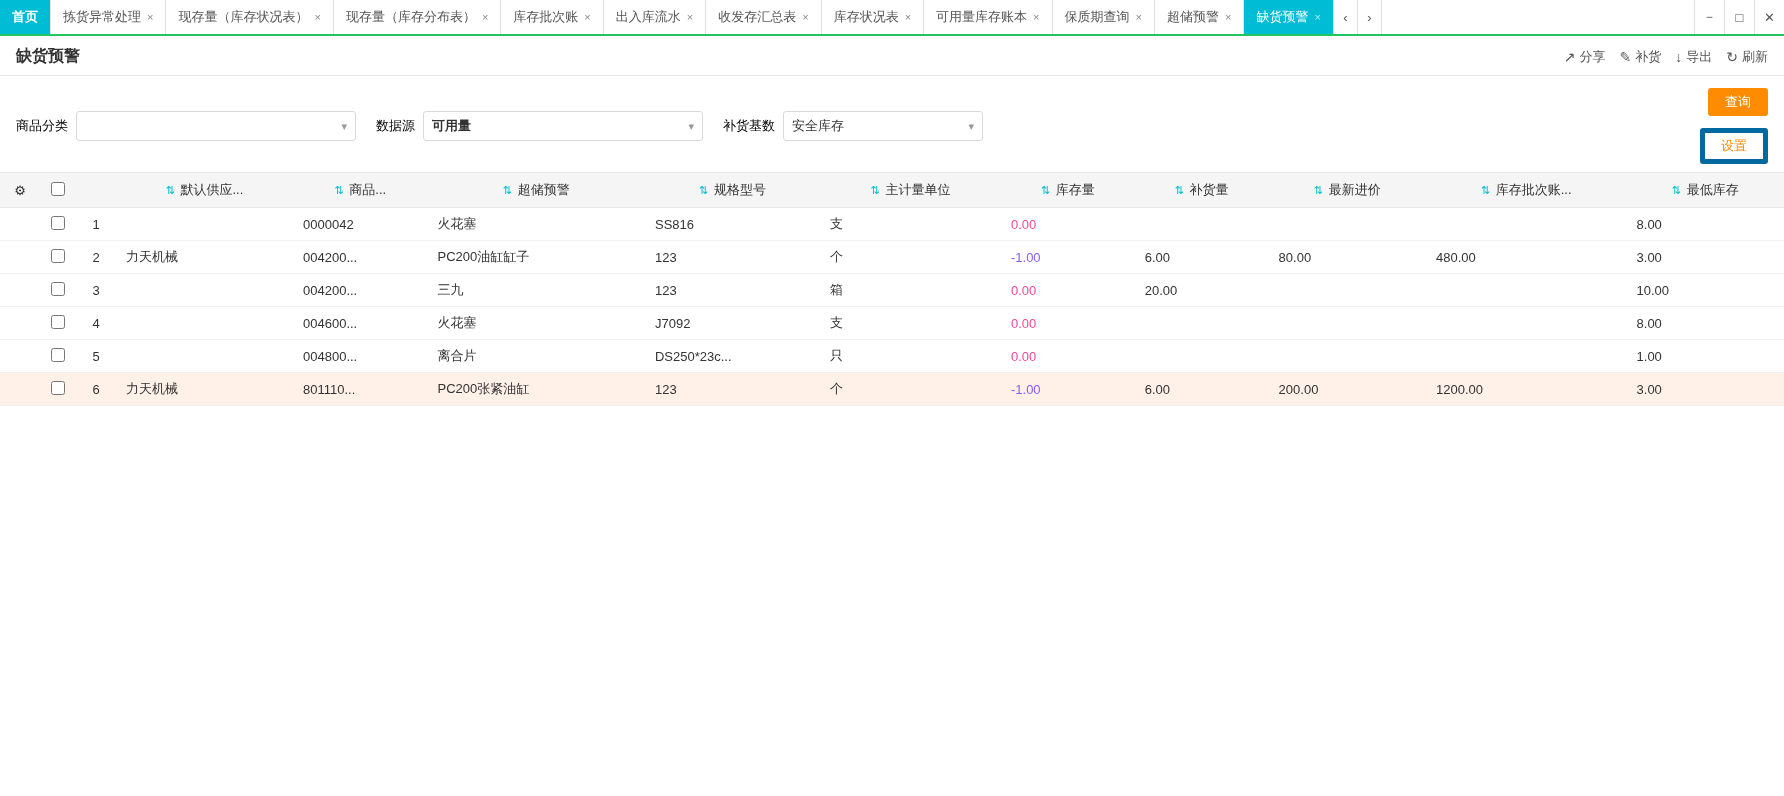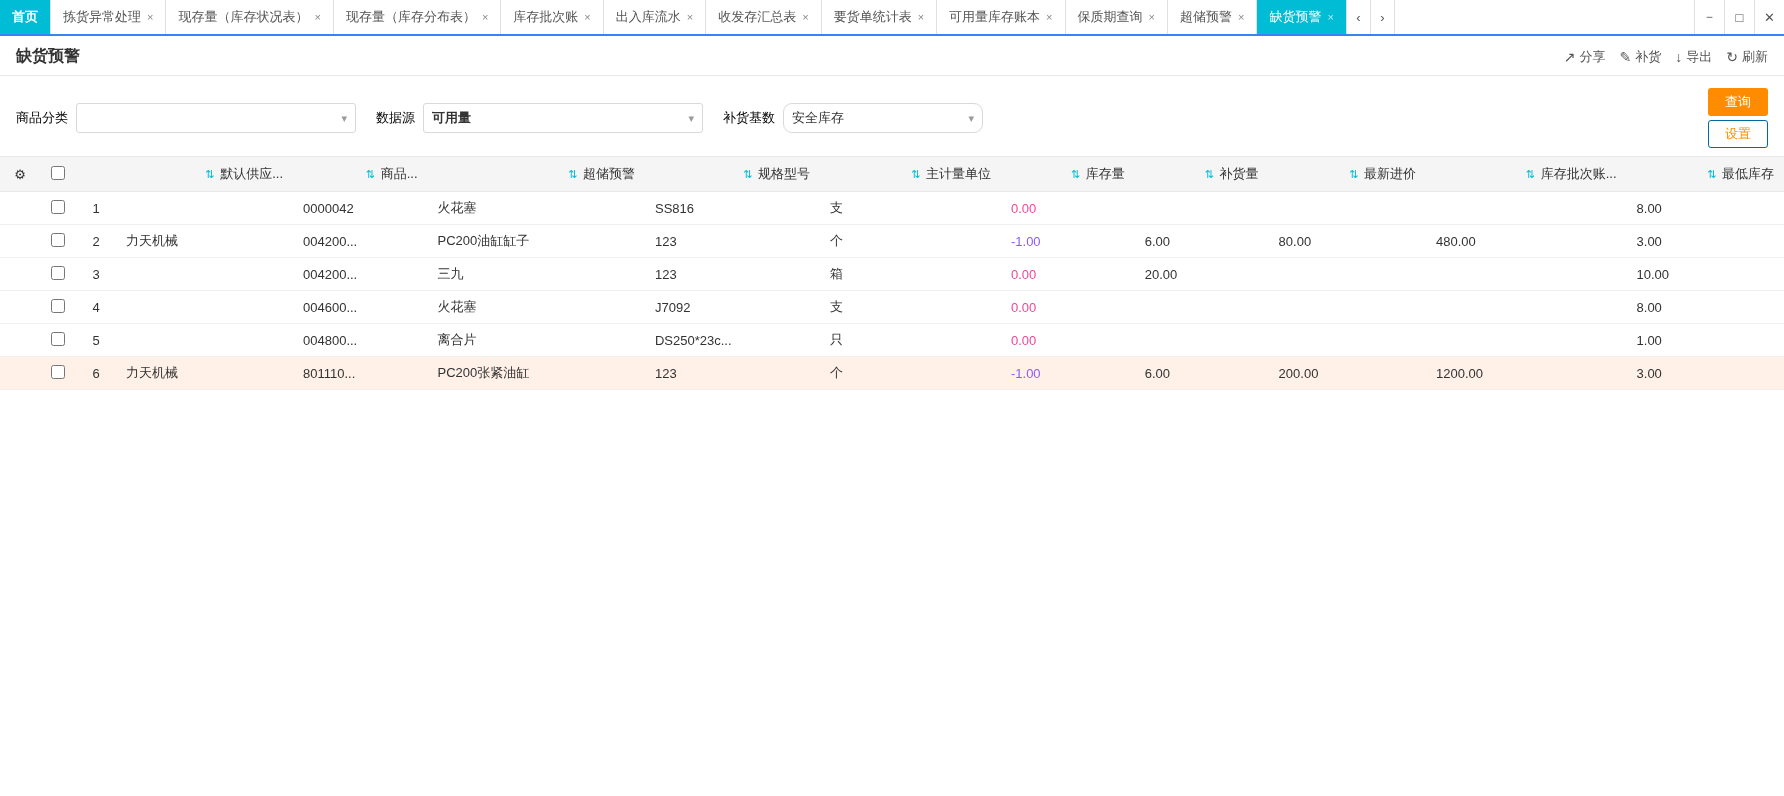--- a/index.html
+++ b/index.html
@@ -3,21 +3,21 @@
   <meta charset="utf-8">
   <style>
     * { box-sizing: border-box; margin: 0; padding: 0; font-family: 'Microsoft YaHei', Arial, sans-serif; font-size: 13px; }
     body { background: #f5f5f5; overflow-x: hidden; }
 
     
     .tab-bar {
       display: flex;
       align-items: center;
       background: #fff;
-      border-bottom: 2px solid #3b82f6;
+      border-bottom: 2px solid #22c55e;
       height: 36px;
       overflow: hidden;
     }
     .tab-item {
       display: flex;
       align-items: center;
       padding: 0 12px;
       height: 100%;
       white-space: nowrap;
       cursor: pointer;
@@ -141,37 +141,37 @@
     }
     .filter-select .arrow {
       color: #999;
       font-size: 11px;
       margin-left: 4px;
     }
     .filter-actions {
       margin-left: auto;
       display: flex;
       flex-direction: column;
-      gap: 4px;
+      gap: 12px;
       align-items: flex-end;
     }
     .btn-query {
       background: #ff8c00;
       color: #fff;
       border: none;
       border-radius: 3px;
       padding: 5px 16px;
       cursor: pointer;
       font-size: 13px;
       min-width: 60px;
     }
     .btn-settings {
       background: #fff;
       color: #555;
-      border: 1px solid #0369a1;
+      border: 5px solid #0369a1;
       border-radius: 3px;
       padding: 4px 16px;
       cursor: pointer;
       font-size: 13px;
       min-width: 60px;
       color: #ff8c00;
     }
 
     
     .table-container {
@@ -183,21 +183,21 @@
       border-collapse: collapse;
       font-size: 13px;
     }
     thead tr {
       background: #f5f5f5;
       border-top: 1px solid #e8e8e8;
       border-bottom: 1px solid #e8e8e8;
     }
     thead th {
       padding: 8px 10px;
-      text-align: right;
+      text-align: center;
       color: #333;
       font-weight: normal;
       white-space: nowrap;
       border-right: 0;
       position: relative;
     }
     thead th .sort-icon {
       color: #00bcd4;
       font-size: 11px;
       margin-right: 2px;
@@ -255,21 +255,21 @@
   </div>
   <div class="tab-item">
     <span>出入库流水</span>
     <span class="close-btn">×</span>
   </div>
   <div class="tab-item">
     <span>收发存汇总表</span>
     <span class="close-btn">×</span>
   </div>
   <div class="tab-item">
-    <span>要货单统计表</span>
+    <span>库存状况表</span>
     <span class="close-btn">×</span>
   </div>
   <div class="tab-item">
     <span>可用量库存账本</span>
     <span class="close-btn">×</span>
   </div>
   <div class="tab-item">
     <span>保质期查询</span>
     <span class="close-btn">×</span>
   </div>
@@ -331,21 +331,21 @@
     <div class="filter-group">
       <span class="filter-label">数据源</span>
       <div class="filter-select" style="min-width: 280px; justify-content: center;">
         <span class="select-text filter-datasource-value">可用量</span>
         <span class="arrow">▾</span>
       </div>
     </div>
 
     <div class="filter-group">
       <span class="filter-label">补货基数</span>
-      <div class="filter-select" style="min-width: 200px; border-radius: 9px;">
+      <div class="filter-select" style="min-width: 200px;">
         <span class="select-text">安全库存</span>
         <span class="arrow">▾</span>
       </div>
     </div>
 
     <div class="filter-actions">
       <button class="btn-query">查询</button>
       <button class="btn-settings">设置</button>
     </div>
   </div>

